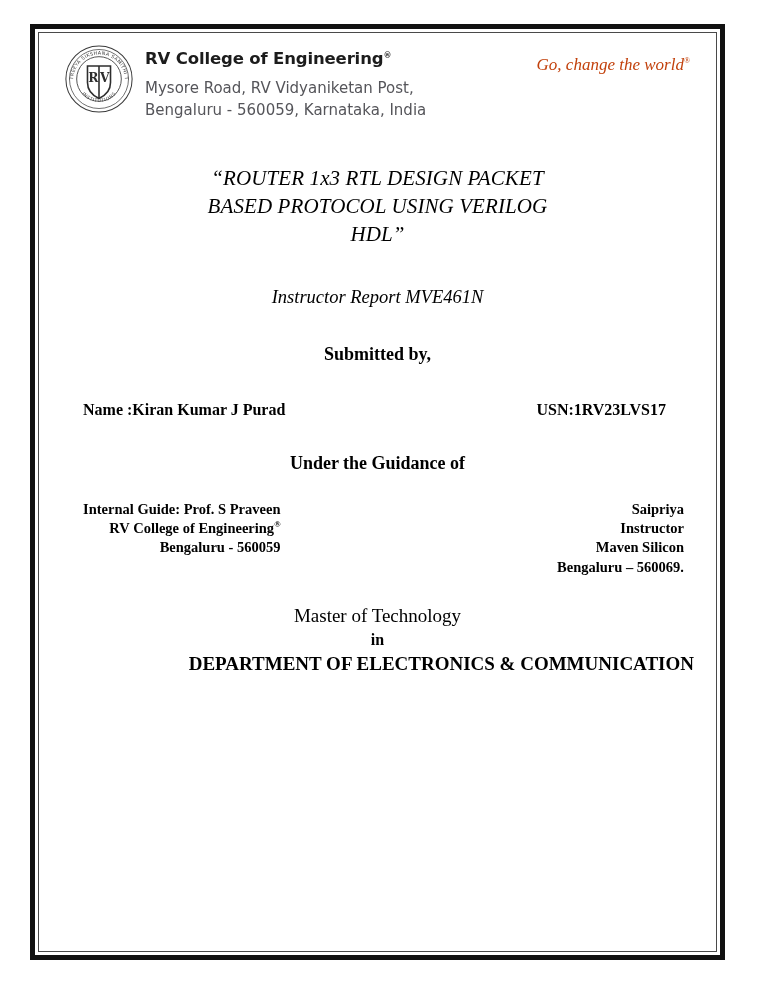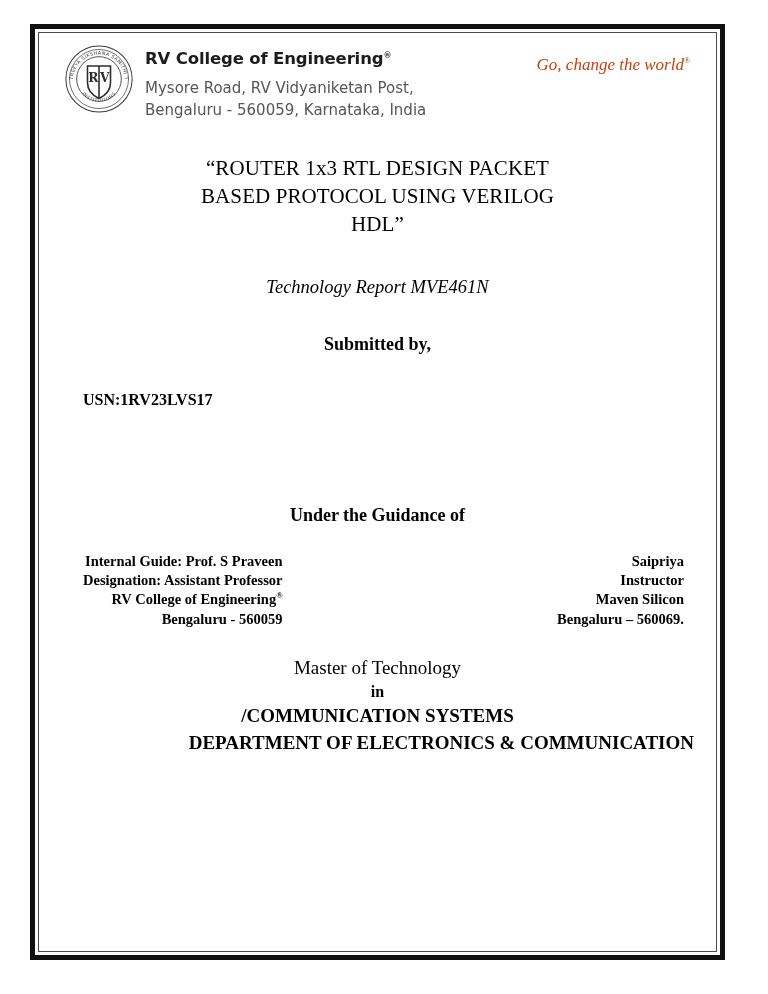--- a/index.html
+++ b/index.html
@@ -99,22 +99,23 @@
     font-size: 8px;
     vertical-align: super;
     font-style: normal;
   }
 
   
   .doc-title {
     text-align: center;
     font-size: 21px;
     line-height: 1.33;
-    margin-top: 34px;
+    margin-top: 44px;
     letter-spacing: 0.1px;
+    font-style: italic;
   }
   .subtitle {
     text-align: center;
     font-style: italic;
     font-size: 18.5px;
     margin-top: 38px;
   }
   .submitted-by {
     text-align: center;
     font-weight: bold;
@@ -130,21 +131,21 @@
     font-size: 16px;
     margin-top: 36px;
     padding: 0 28px 0 22px;
   }
 
   
   .guidance-heading {
     text-align: center;
     font-weight: bold;
     font-size: 18px;
-    margin-top: 96px;
+    margin-top: 34px;
   }
   .guide-cols {
     display: flex;
     justify-content: space-between;
     align-items: flex-start;
     margin-top: 26px;
     padding: 0 10px 0 22px;
     font-weight: bold;
     font-size: 14.5px;
     line-height: 1.33;
@@ -233,50 +234,49 @@
 
         <div class="tagline"><span>Go, change the world</span><span class="reg">®</span></div>
       </div>
 
       <div class="doc-title">
         <div>“ROUTER 1x3 RTL DESIGN PACKET</div>
         <div>BASED PROTOCOL USING VERILOG</div>
         <div>HDL”</div>
       </div>
 
-      <div class="subtitle">Technology Report MVE461N</div>
+      <div class="subtitle">Instructor Report MVE461N</div>
 
       <div class="submitted-by">Submitted by,</div>
 
       <div class="student-row">
+        <div>Name :Kiran Kumar J Purad</div>
         <div>USN:1RV23LVS17</div>
       </div>
 
       <div class="guidance-heading">Under the Guidance of</div>
 
       <div class="guide-cols">
         <div class="guide-left">
           <div>Internal Guide: Prof. S Praveen</div>
-          <div>Designation: Assistant Professor</div>
           <div><span>RV College of Engineering</span><span class="reg">®</span></div>
           <div>Bengaluru - 560059</div>
         </div>
 
         <div class="guide-right">
           <div>Saipriya</div>
           <div>Instructor</div>
           <div>Maven Silicon</div>
           <div>Bengaluru – 560069.</div>
         </div>
       </div>
 
       <div class="degree">Master of Technology</div>
       <div class="degree-in">in</div>
       <div class="branch">
-        <div>/COMMUNICATION SYSTEMS</div>
       </div>
       <div class="department">
         <div>DEPARTMENT OF ELECTRONICS &amp; COMMUNICATION</div>
       </div>
 
     </div>
   </div>
 </div>
 
 </body></html>

